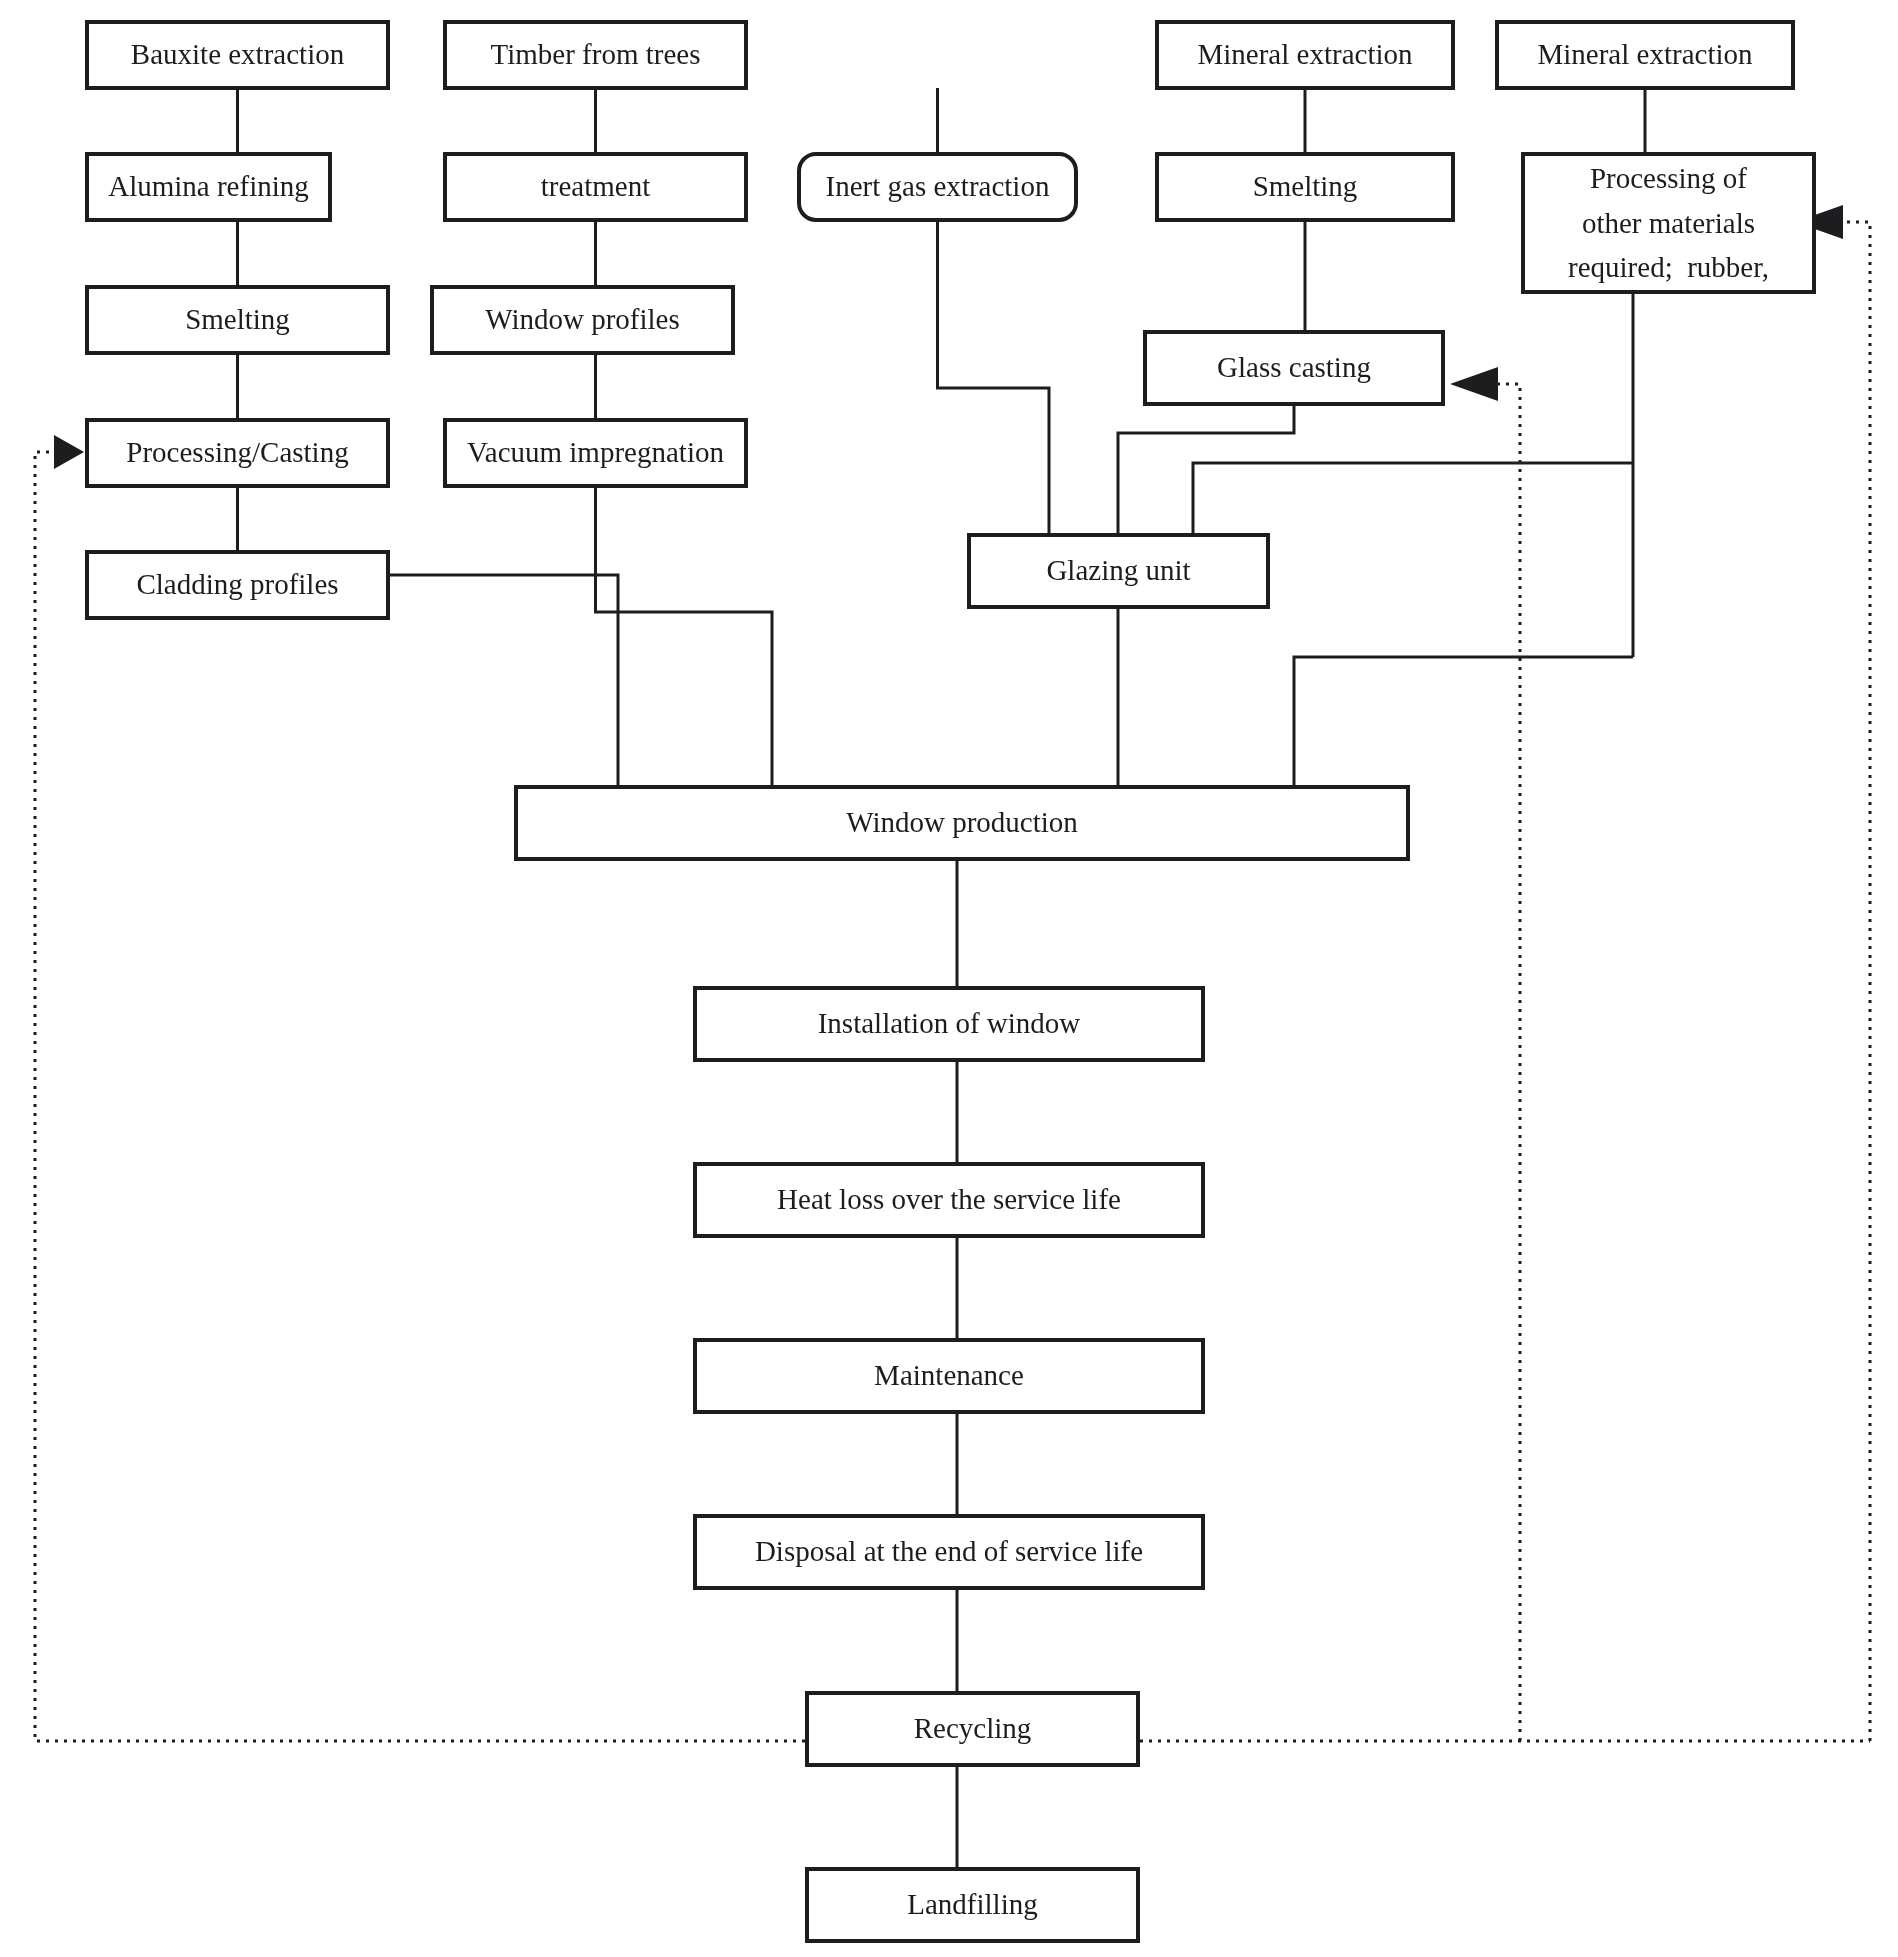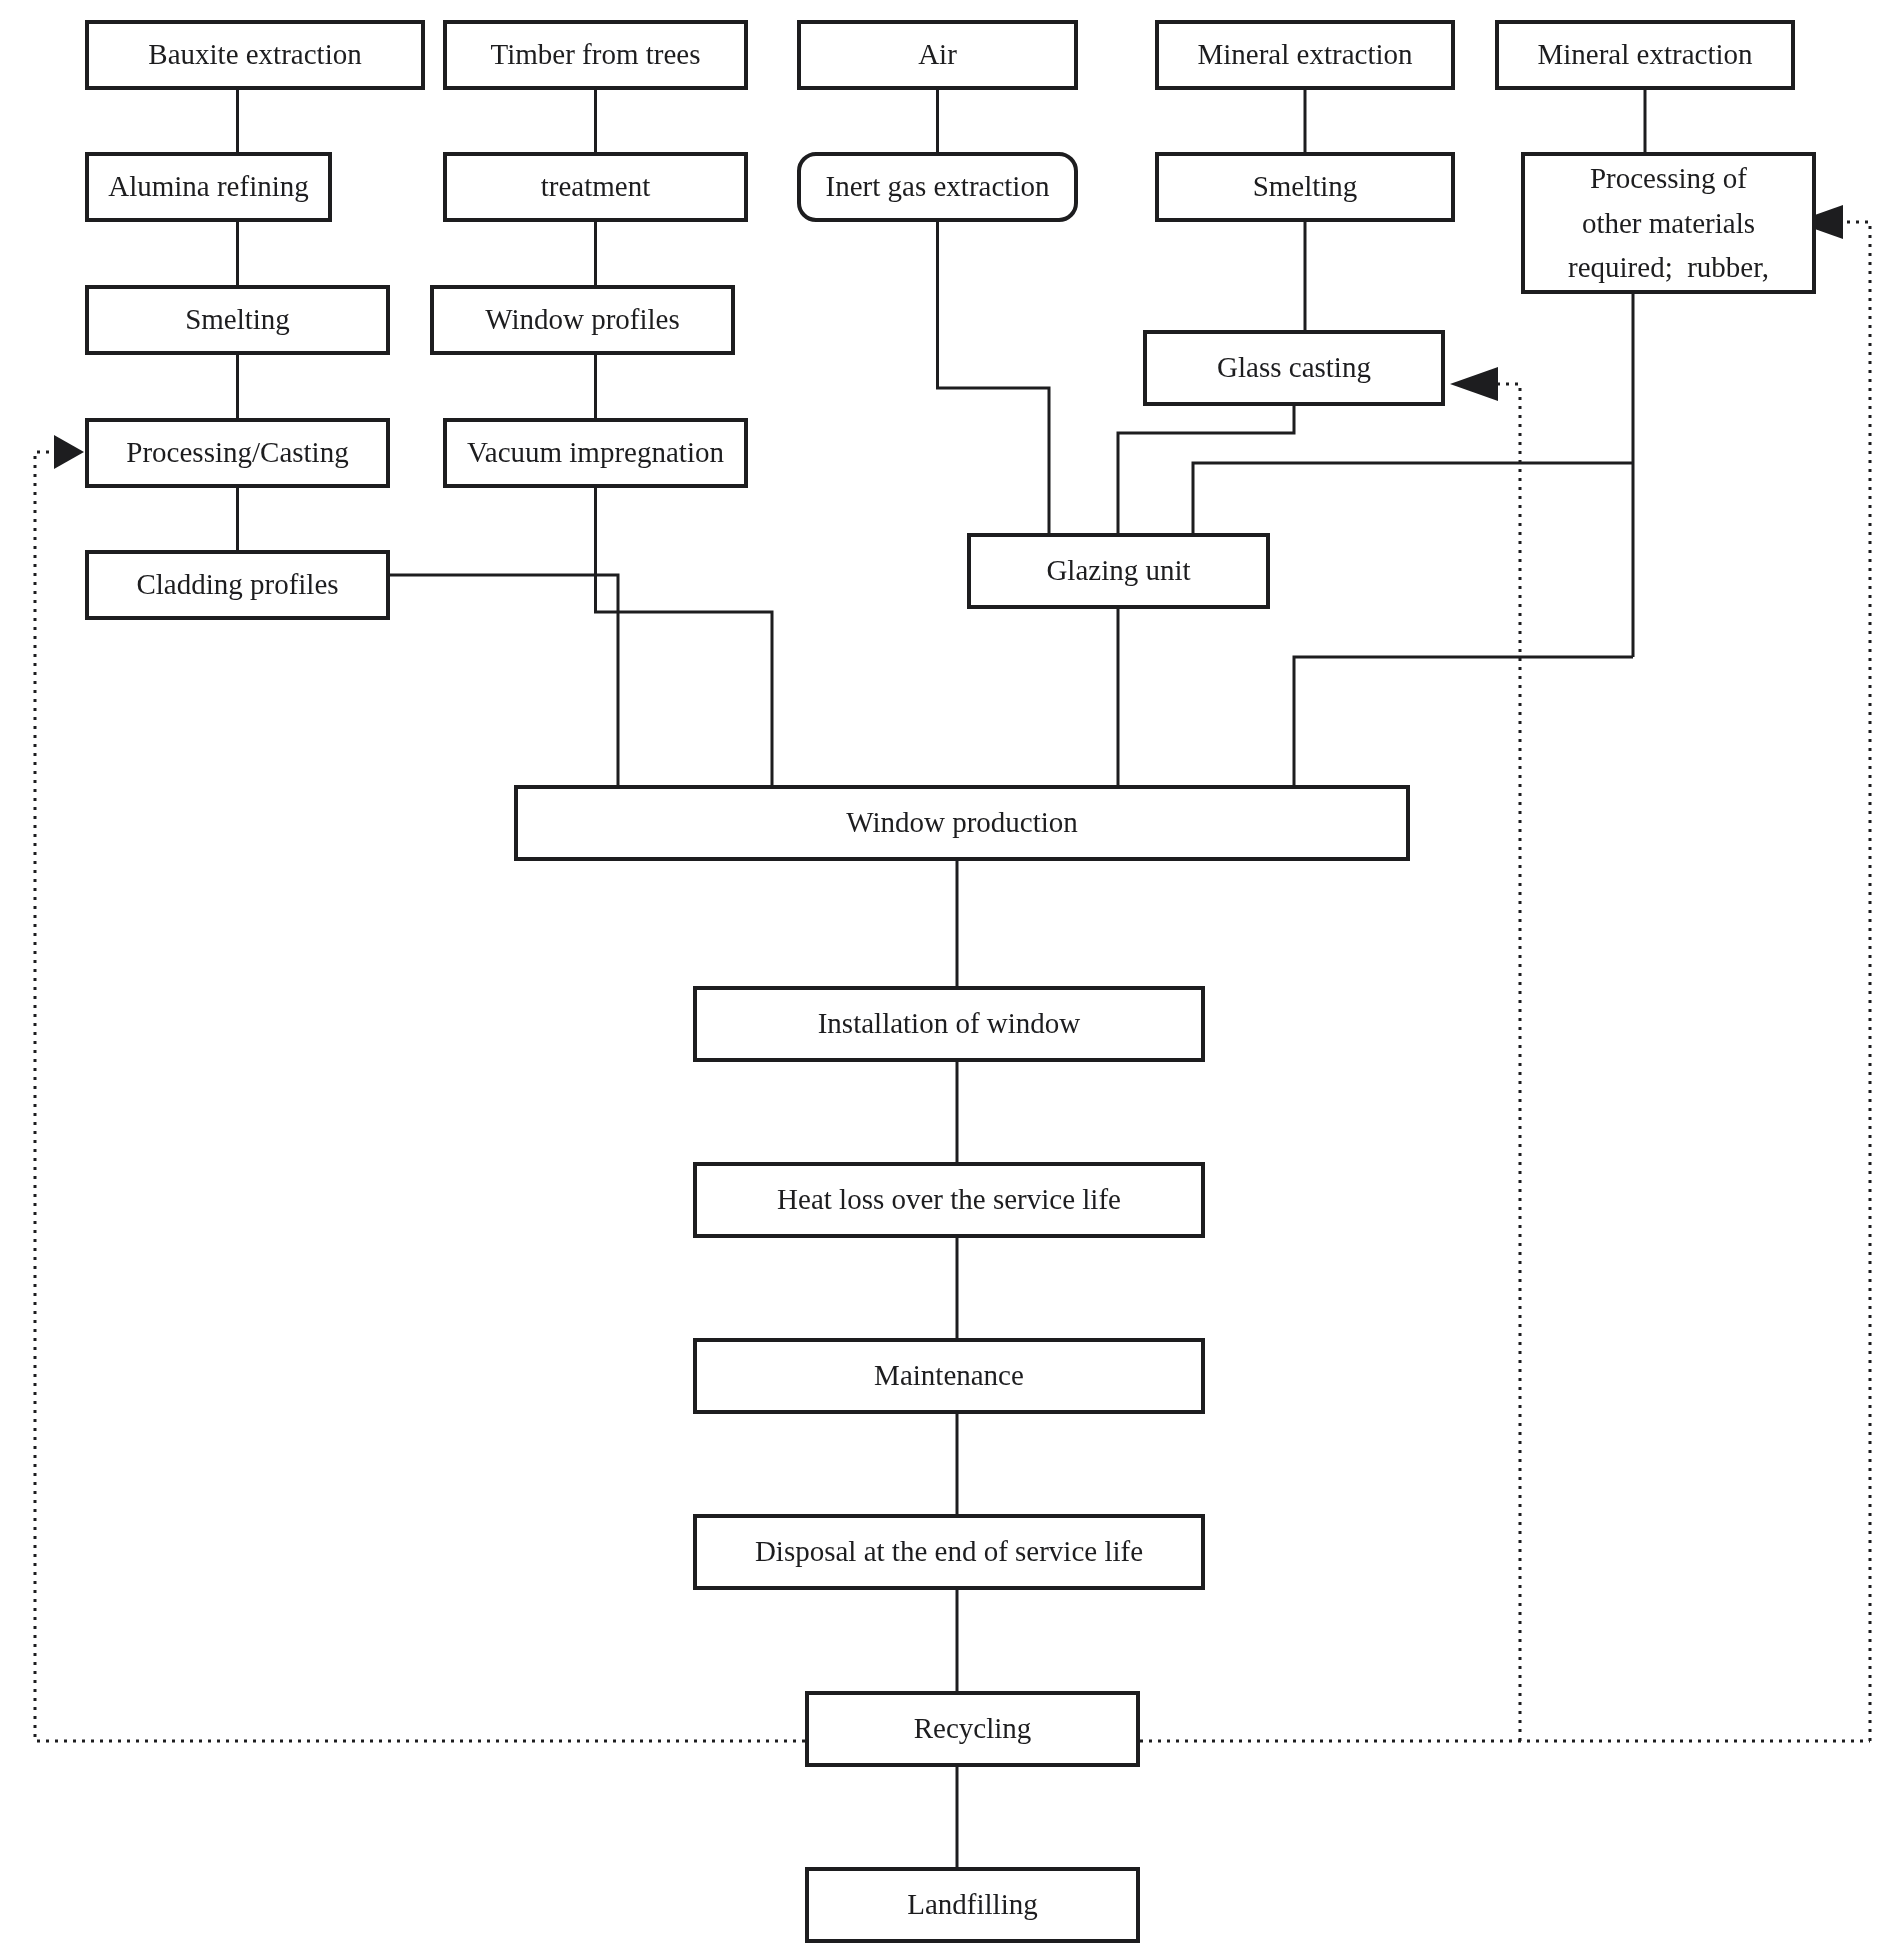--- a/index.html
+++ b/index.html
@@ -65,23 +65,22 @@
       <path class="wire dotted" d="M805 1741 H35 V452 H56"></path>
       <path class="arrowhead" d="M54 435 L54 469 L84 452 Z"></path>
       <path class="wire dotted" d="M1140 1741 H1870"></path>
       <path class="wire dotted" d="M1520 1741 V384 H1496"></path>
       <path class="arrowhead" d="M1498 367 L1498 401 L1450 384 Z"></path>
       <path class="wire dotted" d="M1870 1741 V222 H1841"></path>
       <path class="arrowhead" d="M1843 205 L1843 239 L1795 222 Z"></path>
     </g>
   </svg>
 
-  <div class="node" style="left:85px; top:20px; width:340px; height:70px;text-align:right;">Bauxite extraction</div>
+  <div class="node" style="left:85px; top:20px; width:305px; height:70px;text-align:right;">Bauxite extraction</div>
   <div class="node" style="left:443px; top:20px; width:305px; height:70px;">Timber from trees</div>
-  <div class="node" style="left:797px; top:20px; width:281px; height:70px;">Air</div>
   <div class="node" style="left:1155px; top:20px; width:300px; height:70px;">Mineral extraction</div>
   <div class="node" style="left:1495px; top:20px; width:300px; height:70px;">Mineral extraction</div>
 
   <div class="node" style="left:85px; top:152px; width:247px; height:70px;">Alumina refining</div>
   <div class="node" style="left:443px; top:152px; width:305px; height:70px;">treatment</div>
   <div class="node" style="left:797px; top:152px; width:281px; height:70px;border-radius:19px;">Inert gas extraction</div>
   <div class="node" style="left:1155px; top:152px; width:300px; height:70px;">Smelting</div>
   <div class="node multiline" style="left:1495px; top:152px; width:295px; height:142px; line-height:1.55;">Processing of
 other materials
 required;  rubber,</div>

